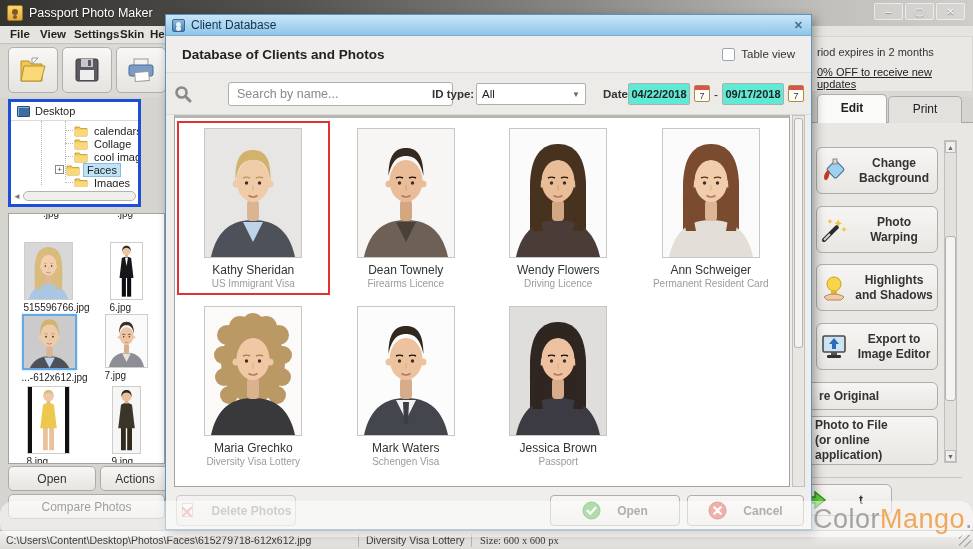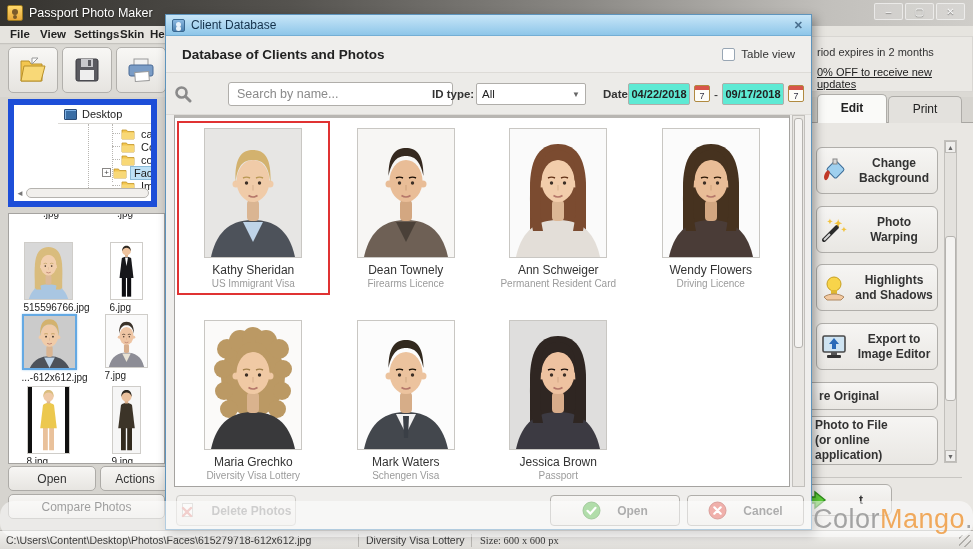--- a/index.html
+++ b/index.html
@@ -27,22 +27,22 @@
 
   .menubar { left:0; top:26px; width:973px; height:18px; background:#e6e4df;
     border-bottom:1px solid #c6c4bf; z-index:1; }
   .menu-item { position:absolute; top:2px; font-size:11.5px; color:#222;font-weight:bold; }
 
   .toolbar { left:0; top:45px; width:973px; height:52px; background:#dbd9d4; z-index:1; }
   .tool-btn { position:absolute; top:2px; width:50px; height:46px; border:1px solid #b2b0ac; border-radius:5px;
     background:linear-gradient(#f8f7f5,#e6e4e0); display:flex; align-items:center; justify-content:center; }
 
   
-  .tree-box { left:8px; top:99px; width:149px; height:108px; background:#fff;
-    border:6px solid #1d4ed8; z-index:1; font-size:11px;padding-left:44px; }
+  .tree-box { left:8px; top:99px; width:133px; height:108px; background:#fff;
+    border:3px solid #1d4ed8; z-index:1; font-size:11px; }
   .tree-header { height:19px; border-bottom:1px solid #dcdad6; display:flex; align-items:center; gap:5px; padding-left:6px; font-size:11px; color:#222; }
   .desktop-icon { width:13px; height:11px; background:#3a6ea5; border:1px solid #2a4a74; border-radius:1px;
     box-shadow:inset 1px 1px 0 #7fb2e5; }
   .tree-items { position:relative; height:66px; overflow:hidden; }
   .tree-line { position:absolute; width:0; border-left:1px dotted #b8b6b2; }
   .tree-row { position:absolute; left:0; height:15px; display:flex; align-items:center; }
   .tree-dash { width:8px; border-top:1px dotted #b8b6b2; margin-right:1px; }
   .expander { width:9px; height:9px; border:1px solid #8a8886; background:#fff; font-size:8px;
     line-height:7px; text-align:center; color:#444; margin-right:2px; }
   .tree-label { padding:0 3px; color:#222; white-space:nowrap; }
@@ -128,21 +128,21 @@
     border:1px solid #b0aeaa; border-radius:2px; font-size:11px; font-weight:bold; color:#222;
     display:flex; align-items:center; justify-content:center; }
   .cal-icon { position:absolute; top:12px; width:16px; height:17px; background:#fdfdf8;
     border:1px solid #b08a40; border-radius:2px; font-size:9px; color:#334; text-align:center; line-height:20px; }
   .cal-icon::before { content:""; position:absolute; left:0; right:0; top:0; height:4px; background:#d8554a; }
   .date-dash { position:absolute; top:15px; font-size:12px; color:#333; }
 
   .grid-wrap { position:absolute; left:8px; top:100px; width:631px; height:372px; }
   .grid-area { position:absolute; left:0; top:0; width:616px; height:372px; background:#fff;
     border:1px solid #a5a3a0; border-top:3px solid #b8b6b2; overflow:hidden; }
-  .client-grid { display:grid; grid-template-columns:repeat(4,1fr); padding:3px 2px; row-gap:18px; }
+  .client-grid { display:grid; grid-template-columns:repeat(4,1fr); padding:3px 2px; row-gap:4px; }
   .client-card { display:flex; flex-direction:column; align-items:center; padding:5px 4px 4px;
     border:2px solid transparent; }
   .client-card.sel { border:2px solid #e03232; }
   .client-photo { border:1px solid #c9c7c3; }
   .client-name { font-size:12px; color:#333; margin-top:5px; }
   .client-type { font-size:10px; color:#9b9b9b; margin-top:1px; }
   .dlg-vscroll { position:absolute; right:0; top:0; width:13px; height:372px; background:#e8e6e2;
     border:1px solid #c2c0bc; }
   .dlg-vs-thumb { position:absolute; left:1px; top:2px; width:9px; height:230px; background:#f4f3f1;
     border:1px solid #b5b3af; border-radius:3px; }
@@ -547,61 +547,61 @@
                 <path d="M38,49 Q41.5,47.3 45,49" stroke="#1c1006" stroke-width="1.4" fill="none"></path>
                 <path d="M51,49 Q54.5,47.3 58,49" stroke="#1c1006" stroke-width="1.4" fill="none"></path>
                 <path d="M48,56 L48,61.5" stroke="#d3a781" stroke-width="1.2"></path>
                 <path d="M43.5,66.5 Q48,69.5 52.5,66.5" stroke="#b5776a" stroke-width="1.6" fill="none"></path>
               </svg></div>
             <div class="client-name">Dean Townely</div>
             <div class="client-type">Firearms Licence</div>
           </div>
           <div class="client-card">
             <div class="client-photo" style="font-size: 0px; line-height: 0;"><svg width="96" height="128" viewBox="0 0 96 128" preserveAspectRatio="xMidYMid slice">
+                <rect width="96" height="128" fill="#fbfbfb"></rect>
+                <path d="M48,15 C27,15 20,34 20,58 L20,106 L76,106 L76,58 C76,34 69,15 48,15 Z" fill="#46321f"></path>
+                <path d="M6,128 C12,100 28,91 48,91 C68,91 84,100 90,128 Z" fill="#4a3c37"></path>
+                <rect x="42" y="71" width="12" height="21" rx="4" fill="#d3a781"></rect>
+                <circle cx="31" cy="55" r="3.5" fill="#e9bd97"></circle>
+                <circle cx="65" cy="55" r="3.5" fill="#e9bd97"></circle>
+                <ellipse cx="48" cy="52" rx="16.5" ry="21" fill="#e9bd97"></ellipse>
+                <path d="M30.5,53 C29.5,28 37,21 48,21 C59,21 66.5,28 65.5,53 C63,35 57,31 48,31 C39,31 33,35 30.5,53 Z" fill="#46321f"></path>
+                <path d="M21,48 C19,68 20,88 23,102 L33,102 C29,84 30,62 31.5,47 Z" fill="#46321f"></path>
+                <path d="M75,48 C77,68 76,88 73,102 L63,102 C67,84 66,62 64.5,47 Z" fill="#46321f"></path>
+                <circle cx="41.5" cy="54" r="1.7" fill="#3c2f26"></circle>
+                <circle cx="54.5" cy="54" r="1.7" fill="#3c2f26"></circle>
+                <path d="M38,49 Q41.5,47.3 45,49" stroke="#2d1906" stroke-width="1.4" fill="none"></path>
+                <path d="M51,49 Q54.5,47.3 58,49" stroke="#2d1906" stroke-width="1.4" fill="none"></path>
+                <path d="M48,56 L48,61.5" stroke="#d3a781" stroke-width="1.2"></path>
+                <path d="M43.5,66.5 Q48,69.5 52.5,66.5" stroke="#b5776a" stroke-width="1.6" fill="none"></path>
+              </svg></div>
+            <div class="client-name">Wendy Flowers</div>
+            <div class="client-type">Driving Licence</div>
+          </div>
+          <div class="client-card">
+            <div class="client-photo" style="font-size: 0px; line-height: 0;"><svg width="96" height="128" viewBox="0 0 96 128" preserveAspectRatio="xMidYMid slice">
                 <rect width="96" height="128" fill="#fafafa"></rect>
                 <path d="M48,15 C27,15 20,34 20,58 L20,106 L76,106 L76,58 C76,34 69,15 48,15 Z" fill="#7b4b30"></path>
                 <path d="M6,128 C12,100 28,91 48,91 C68,91 84,100 90,128 Z" fill="#e3ded8"></path>
                 <rect x="42" y="71" width="12" height="21" rx="4" fill="#dcb795"></rect>
                 <circle cx="31" cy="55" r="3.5" fill="#f2cdab"></circle>
                 <circle cx="65" cy="55" r="3.5" fill="#f2cdab"></circle>
                 <ellipse cx="48" cy="52" rx="16.5" ry="21" fill="#f2cdab"></ellipse>
                 <path d="M30.5,53 C29.5,28 37,21 48,21 C59,21 66.5,28 65.5,53 C63,35 57,31 48,31 C39,31 33,35 30.5,53 Z" fill="#7b4b30"></path>
                 <path d="M21,48 C19,68 20,88 23,102 L33,102 C29,84 30,62 31.5,47 Z" fill="#7b4b30"></path>
                 <path d="M75,48 C77,68 76,88 73,102 L63,102 C67,84 66,62 64.5,47 Z" fill="#7b4b30"></path>
                 <circle cx="41.5" cy="54" r="1.7" fill="#3c2f26"></circle>
                 <circle cx="54.5" cy="54" r="1.7" fill="#3c2f26"></circle>
                 <path d="M38,49 Q41.5,47.3 45,49" stroke="#623217" stroke-width="1.4" fill="none"></path>
                 <path d="M51,49 Q54.5,47.3 58,49" stroke="#623217" stroke-width="1.4" fill="none"></path>
                 <path d="M48,56 L48,61.5" stroke="#dcb795" stroke-width="1.2"></path>
                 <path d="M43.5,66.5 Q48,69.5 52.5,66.5" stroke="#b5776a" stroke-width="1.6" fill="none"></path>
               </svg></div>
             <div class="client-name">Ann Schweiger</div>
             <div class="client-type">Permanent Resident Card</div>
-          </div>
-          <div class="client-card">
-            <div class="client-photo" style="font-size: 0px; line-height: 0;"><svg width="96" height="128" viewBox="0 0 96 128" preserveAspectRatio="xMidYMid slice">
-                <rect width="96" height="128" fill="#fbfbfb"></rect>
-                <path d="M48,15 C27,15 20,34 20,58 L20,106 L76,106 L76,58 C76,34 69,15 48,15 Z" fill="#46321f"></path>
-                <path d="M6,128 C12,100 28,91 48,91 C68,91 84,100 90,128 Z" fill="#4a3c37"></path>
-                <rect x="42" y="71" width="12" height="21" rx="4" fill="#d3a781"></rect>
-                <circle cx="31" cy="55" r="3.5" fill="#e9bd97"></circle>
-                <circle cx="65" cy="55" r="3.5" fill="#e9bd97"></circle>
-                <ellipse cx="48" cy="52" rx="16.5" ry="21" fill="#e9bd97"></ellipse>
-                <path d="M30.5,53 C29.5,28 37,21 48,21 C59,21 66.5,28 65.5,53 C63,35 57,31 48,31 C39,31 33,35 30.5,53 Z" fill="#46321f"></path>
-                <path d="M21,48 C19,68 20,88 23,102 L33,102 C29,84 30,62 31.5,47 Z" fill="#46321f"></path>
-                <path d="M75,48 C77,68 76,88 73,102 L63,102 C67,84 66,62 64.5,47 Z" fill="#46321f"></path>
-                <circle cx="41.5" cy="54" r="1.7" fill="#3c2f26"></circle>
-                <circle cx="54.5" cy="54" r="1.7" fill="#3c2f26"></circle>
-                <path d="M38,49 Q41.5,47.3 45,49" stroke="#2d1906" stroke-width="1.4" fill="none"></path>
-                <path d="M51,49 Q54.5,47.3 58,49" stroke="#2d1906" stroke-width="1.4" fill="none"></path>
-                <path d="M48,56 L48,61.5" stroke="#d3a781" stroke-width="1.2"></path>
-                <path d="M43.5,66.5 Q48,69.5 52.5,66.5" stroke="#b5776a" stroke-width="1.6" fill="none"></path>
-              </svg></div>
-            <div class="client-name">Wendy Flowers</div>
-            <div class="client-type">Driving Licence</div>
           </div>
           <div class="client-card">
             <div class="client-photo" style="font-size: 0px; line-height: 0;"><svg width="96" height="128" viewBox="0 0 96 128" preserveAspectRatio="xMidYMid slice">
                 <rect width="96" height="128" fill="#fbfaf9"></rect>
                 <ellipse cx="48" cy="56" rx="32" ry="40" fill="#bb9964"></ellipse>
                 <circle cx="22" cy="28" r="10" fill="#bb9964"></circle>
                 <circle cx="35" cy="20" r="11" fill="#bb9964"></circle>
                 <circle cx="48" cy="17" r="11" fill="#bb9964"></circle>
                 <circle cx="61" cy="20" r="11" fill="#bb9964"></circle>
                 <circle cx="74" cy="28" r="10" fill="#bb9964"></circle>

